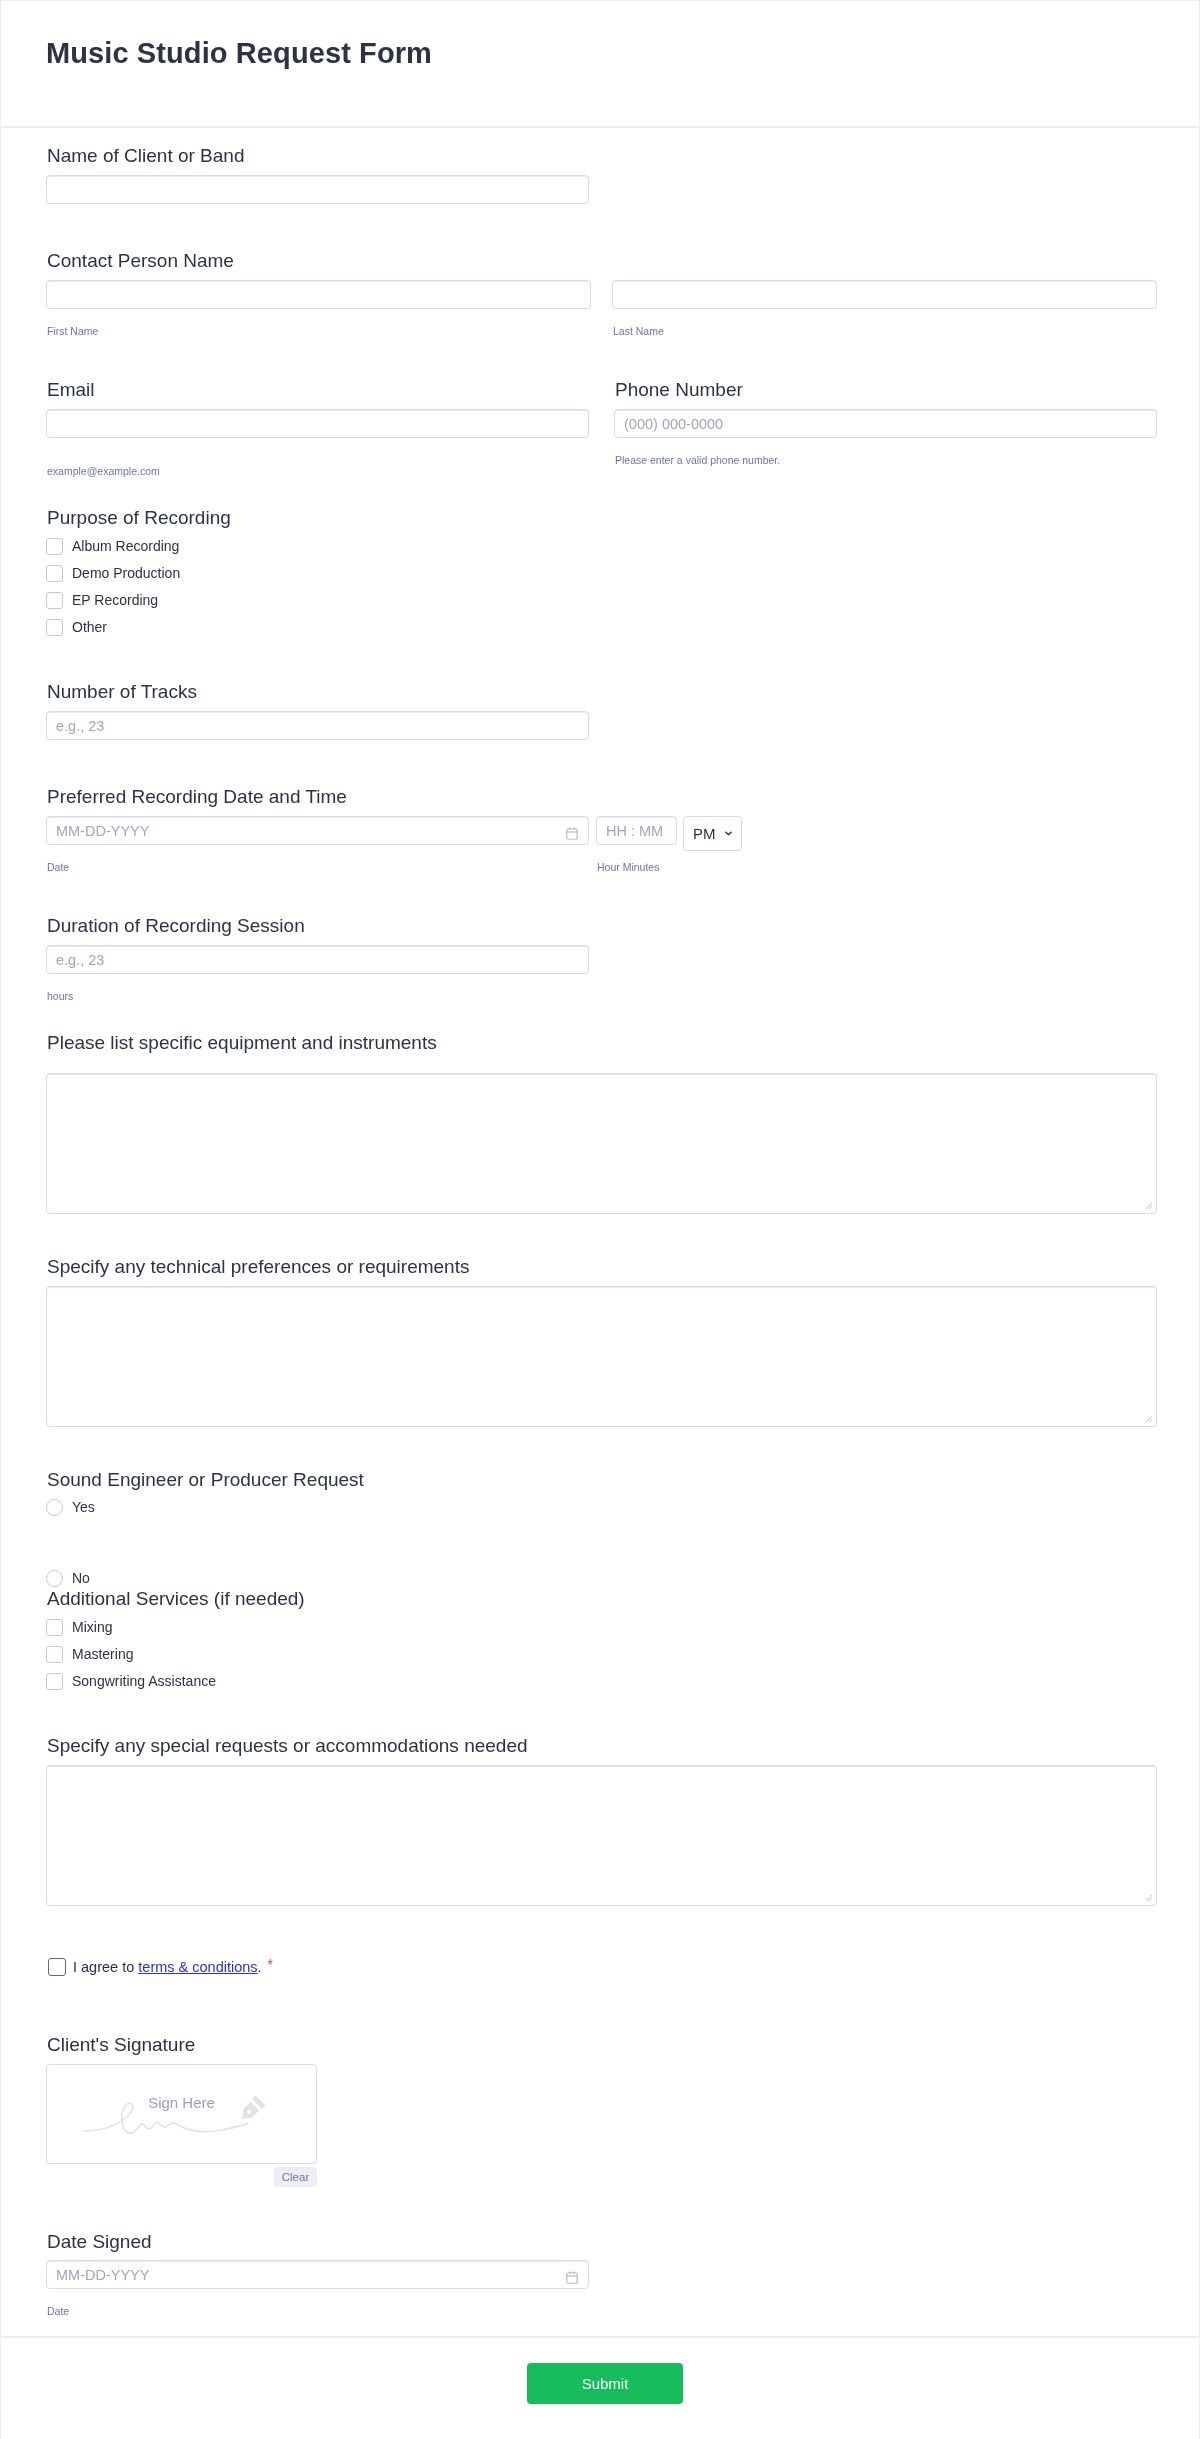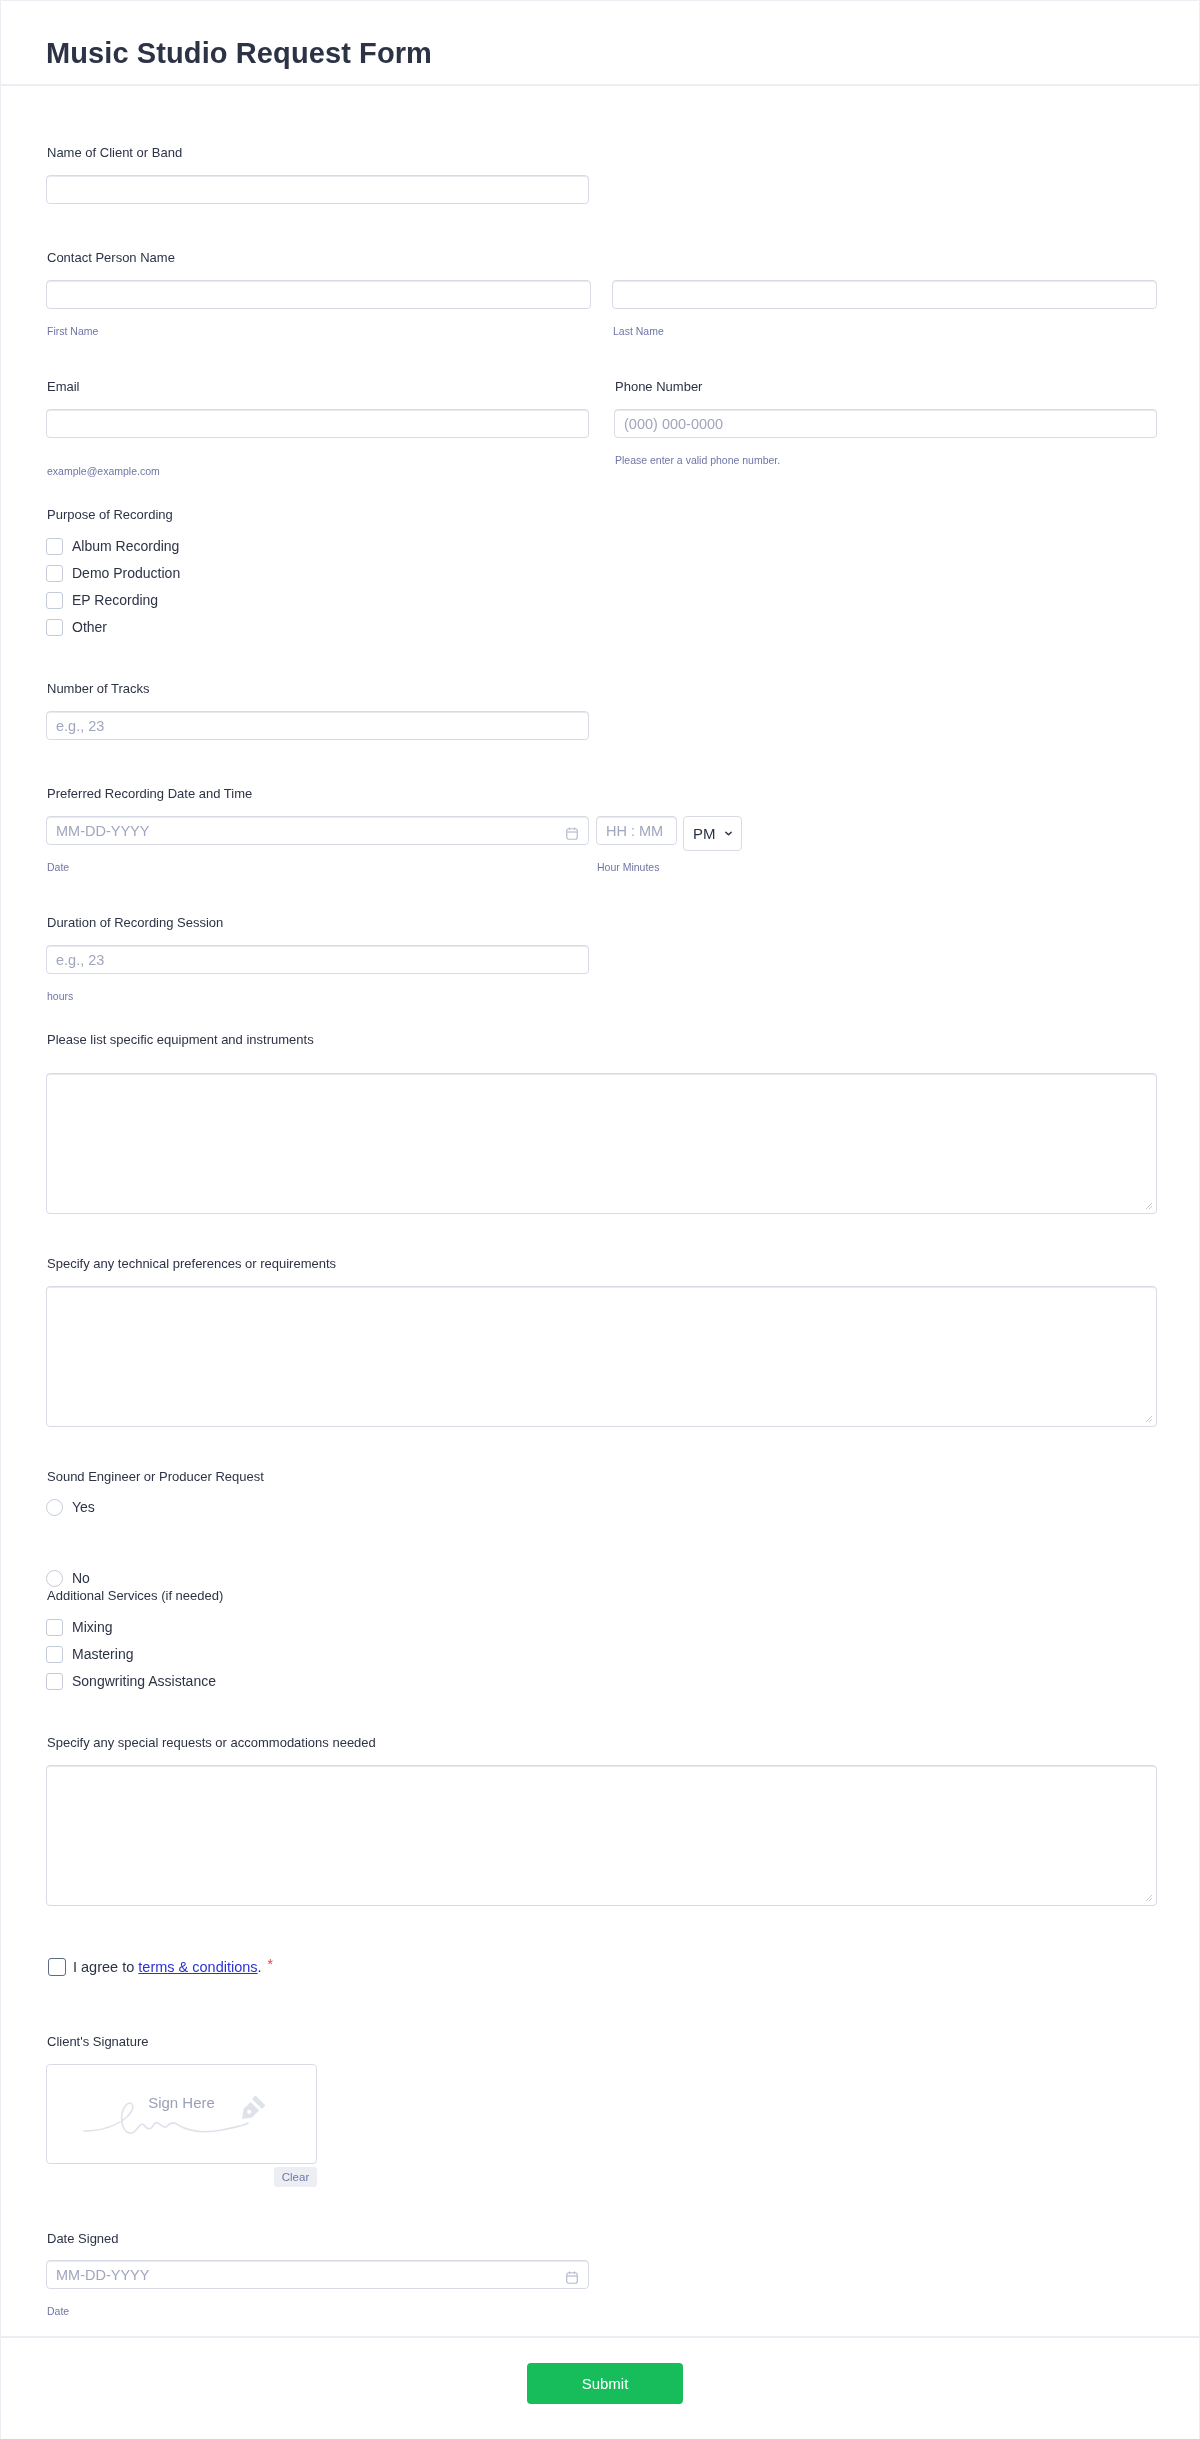--- a/index.html
+++ b/index.html
@@ -6,24 +6,24 @@
     html, body { width: 1200px; background: #ffffff; }
     body {
       font-family: "Liberation Sans", "DejaVu Sans", sans-serif;
       color: #2c3345;
       position: relative;
       height: 2439px;
       border-left: 1px solid #eceef3;
       border-right: 1px solid #eceef3;
     }
 
-    .header { position: absolute; left: 0; top: 0; width: 1200px; height: 86px; border-top: 1px solid #eceef3; border-bottom: 2px solid #eceef3; }
+    .header { position: absolute; left: 0; top: 0; width: 1200px; height: 128px; border-top: 1px solid #eceef3; border-bottom: 2px solid #eceef3; }
     .title { position: absolute; left: 45px; top: 36px; font-size: 29px; font-weight: bold; color: #2c3345; letter-spacing: 0.1px; }
 
-    .label { position: absolute; font-size: 13px; color: #2c3345; }
+    .label { position: absolute; font-size: 19px; color: #2c3345; }
     .sublabel { position: absolute; font-size: 10.5px; color: #6f76a7; }
 
     .input {
       position: absolute; height: 29px; border: 1px solid #d8dbe6; border-radius: 4px;
       background: #fff; font-family: "Liberation Sans", sans-serif; font-size: 14.5px;
       color: #2c3345; padding: 0 9px; outline: none;
       box-shadow: inset 0 1px 0 #e8eaf0;
     }
     .input::placeholder { color: #a0a6bd; }
 

